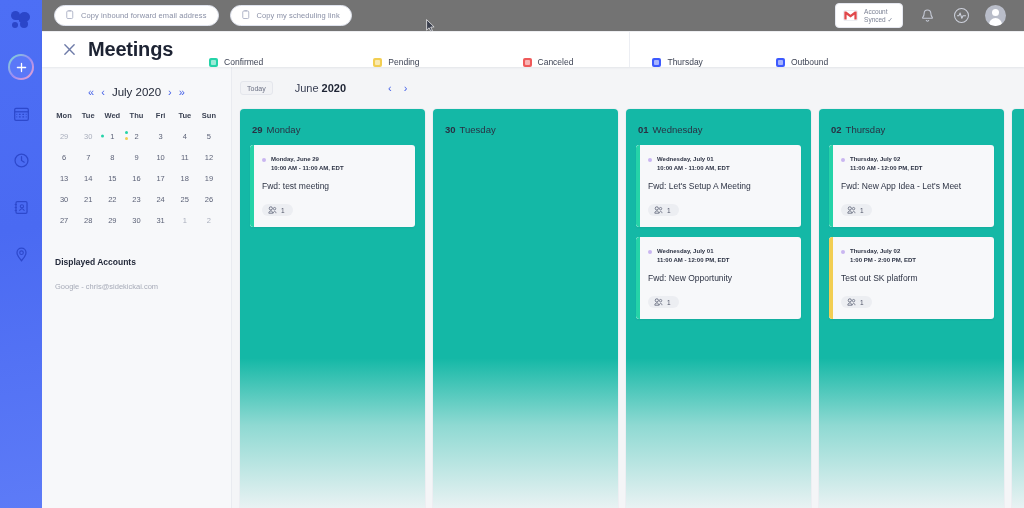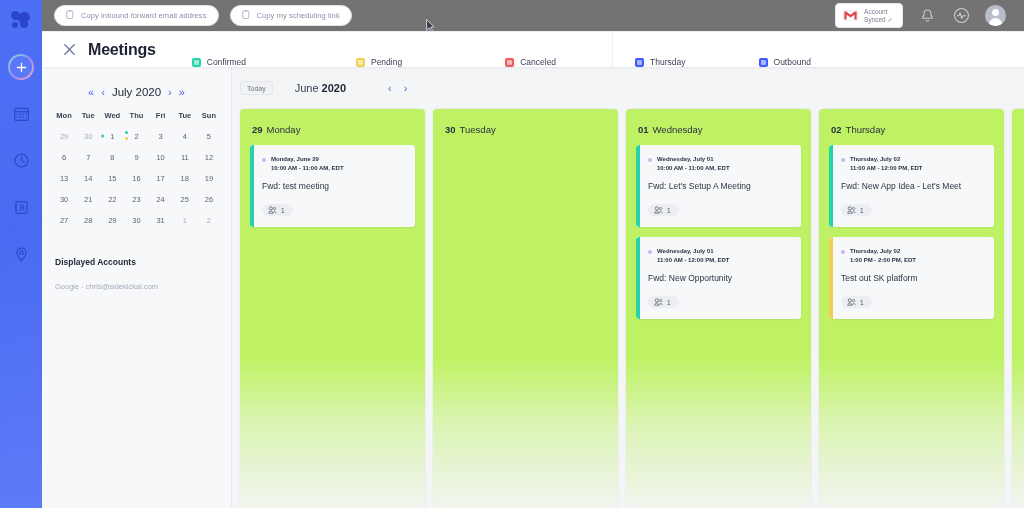--- a/index.html
+++ b/index.html
@@ -83,21 +83,21 @@
 
   
   .header {
     position: absolute; left: 42px; top: 32px; width: 982px; height: 35px;
     background: #ffffff;
     display: flex; align-items: center;
     box-shadow: 0 1px 2px rgba(20,25,60,.07);
     z-index: 5;
   }
   .close-x { width: 26px; margin-left: 14px; display: flex; align-items: center; justify-content: center; cursor: pointer; }
-  .page-title { font-size: 16px; font-weight: bold; color: #1d2333; margin-left: 6px; letter-spacing: -.2px; }
+  .page-title { font-size: 20px; font-weight: bold; color: #1d2333; margin-left: 6px; letter-spacing: -.2px; }
 
   .legend { display: flex; align-items: flex-end; margin-left: 36px; }
   .legend-item { display: flex; align-items: center; gap: 6px; cursor: pointer; }
   .legend-item .sw { width: 9px; height: 9px; border-radius: 2px; flex: none; position: relative; }
   .legend-item .sw::after {
     content: ""; position: absolute; left: 2px; top: 2px; right: 2px; bottom: 2px;
     background: rgba(255,255,255,.55); border-radius: 1px;
   }
   .legend-item .lb { font-size: 8.5px; color: #3e4455; }
   .lg-sp-1 { width: 110px; }
@@ -146,21 +146,21 @@
     height: 14px; padding: 0 6px; line-height: 13px; cursor: pointer;
   }
   .cal-month { font-size: 11px; color: #3a4055; margin-left: 22px; }
   .cal-month b { color: #1e2434; }
   .cal-arrows { display: flex; gap: 12px; margin-left: 42px; color: #4662e8; }
   .cal-arrows span { font-size: 11px; cursor: pointer; user-select: none; }
 
   .cols { position: relative; display: flex; gap: 8px; padding-left: 8px; height: 399px; }
   .daycol {
     position: relative; width: 185px; flex: none;
-    background: #bef264;
+    background: #14b8a6;
     border-radius: 4px 4px 0 0;
     box-shadow: 0 0 0 1px #edeef2;
     height: 399px;
     overflow: hidden;
   }
   .daycol::after {
     content: ""; position: absolute; left: 0; right: 0; bottom: 0; height: 150px;
     background: linear-gradient(to bottom, rgba(244,245,247,0) 0%, rgba(244,245,247,.55) 45%, rgba(244,245,247,.95) 100%);
     pointer-events: none;
   }

